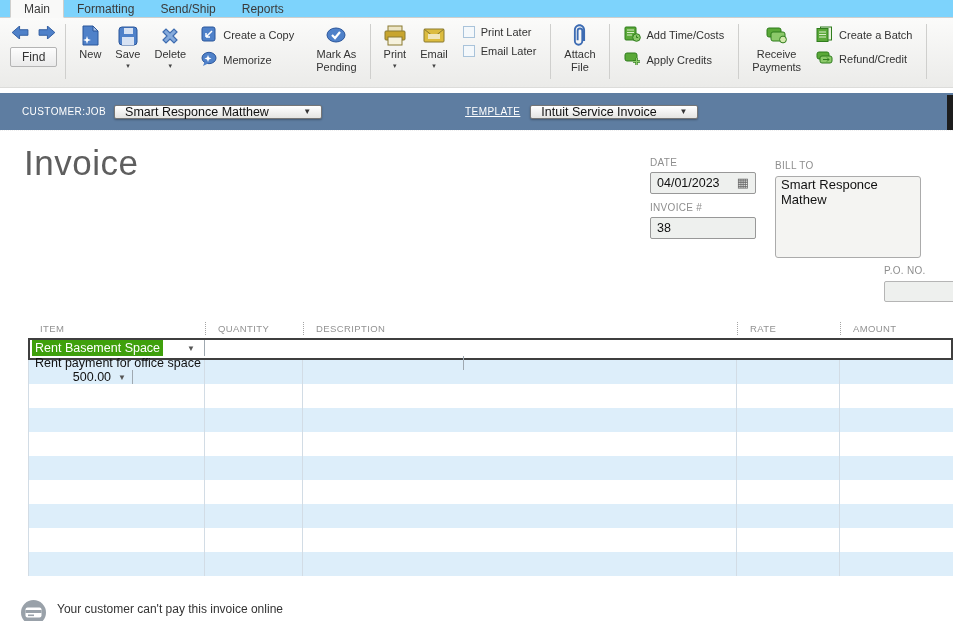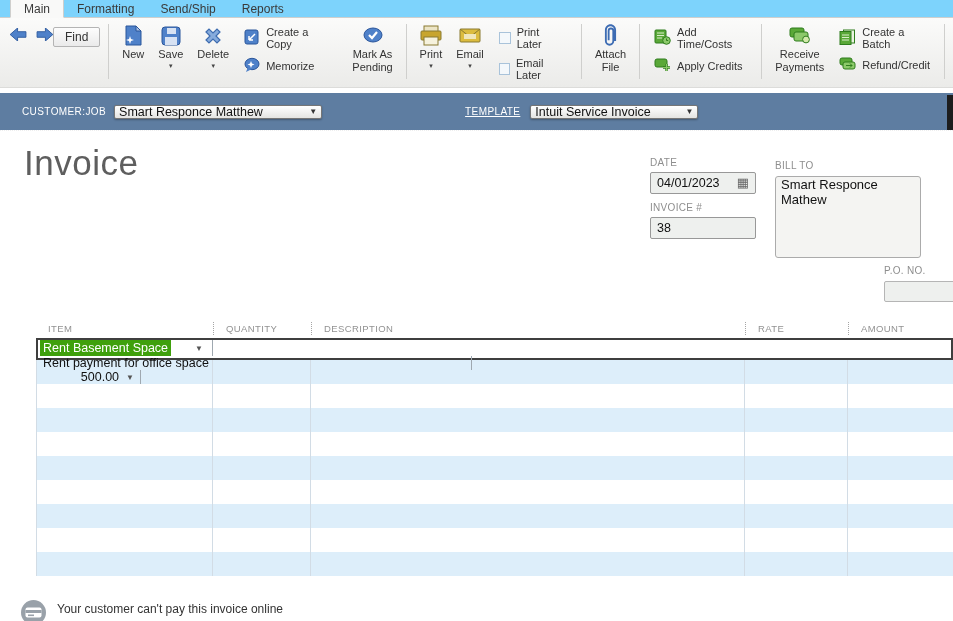--- a/index.html
+++ b/index.html
@@ -15,36 +15,36 @@
     margin-bottom:-1px; }
 
   
   .toolbar { height:70px; background:linear-gradient(#fbfbfa,#ebebe9);
     border-bottom:1px solid #dcdcda; display:flex; align-items:flex-start; padding:5px 2px 0 8px; }
   .tsep { width:1px; align-self:stretch; background:#cfcfcd; margin:1px 6px 8px; }
   .tool { display:flex; flex-direction:column; align-items:center; margin:0 7px;
     font-size:11px; color:#333; text-align:center; line-height:13px; }
   .tool .ticon { height:25px; display:flex; align-items:center; justify-content:center; }
   .tcaret { font-size:7px; color:#444; line-height:7px; margin-top:1px; }
-  .find-group { display:flex; flex-direction:row; align-items:center; margin:0 2px; }
+  .find-group { display:flex; flex-direction:column; align-items:center; margin:0 2px; }
   .nav-arrows { display:flex; gap:9px; margin-top:2px; }
   .find-btn { margin-top:4px; padding:2px 11px; font-size:12px; color:#333;
     background:linear-gradient(#fdfdfd,#eaeaea); border:1px solid #b4b4b4; border-radius:2px; }
   .tstack { display:flex; flex-direction:column; gap:7px; margin:3px 8px 0; }
   .srow { display:flex; align-items:center; gap:6px; font-size:11px; color:#333; }
   .cb { width:12px; height:12px; border:1px solid #a9c3da; background:#f4f8fb; }
 
   
   .gap { height:5px; background:#fff; }
   .custbar { height:37px; background:var(--bar_blue,#5e7da1); display:flex;
     align-items:center; padding-left:22px; position:relative; }
   .bar-label { color:#fff; font-size:10px; letter-spacing:.4px; }
   .dd { height:14px; background:linear-gradient(#ffffff,#e4e4e2); border:1px solid #767676;
     border-radius:2px; display:flex; align-items:center; font-size:12.5px; color:#111;
-    padding:0 4px; box-shadow:0 1px 2px rgba(0,0,0,.3); }
+    padding:0 10px; box-shadow:0 1px 2px rgba(0,0,0,.3); }
   .dd .ddcaret { margin-left:auto; font-size:8px; color:#333; }
   .dd.customer { width:208px; margin-left:8px; }
   .dd.template { width:168px; margin-left:10px; }
   .tmpl-label { margin-left:143px;text-decoration:underline; }
   .dark-strip { position:absolute; right:0; top:2px; width:6px; height:35px; background:#1d1d1d; }
 
   
   .invoice { position:relative; height:491px; background:#fff; border-top:1px dotted #eee; }
   .invoice-title { position:absolute; left:24px; top:12px; font-size:35px; color:#5e5e5e;
     font-weight:normal; letter-spacing:.5px; }
@@ -55,21 +55,21 @@
   .date-group { position:absolute; left:650px; top:26px; width:106px; }
   .inv-group  { position:absolute; left:650px; top:71px; width:106px; }
   .billto-group { position:absolute; left:775px; top:29px; width:146px; }
   .billto-box { margin-top:5px; height:82px; background:#f4f4f2; border:1px solid #ababab;
     border-radius:3px; font-size:13px; color:#111; padding:0 5px; }
   .po-group { position:absolute; left:884px; top:134px; width:80px; }
   .po-field { margin-top:5px; width:78px; height:21px; background:#eef0ee;
     border:1px solid #b5b5b5; border-radius:2px; }
 
   
-  .table-wrap { position:absolute; left:36px; top:188px; right:0; }
+  .table-wrap { position:absolute; left:28px; top:188px; right:0; }
   .thead { display:flex; height:19px; align-items:center; }
   .th { font-size:9.5px; color:#929292; letter-spacing:.4px; padding-left:12px;
     height:13px; display:flex; align-items:center; }
   .th.sep { border-left:1px dotted #a5a5a5;text-align:center; }
   .w-item{width:177px} .w-qty{width:98px} .w-desc{width:434px} .w-rate{width:103px} .w-amt{flex:1}
   .trow-active { display:flex; height:22px; background:#fff; border:2px solid #3f3f3f;
     align-items:stretch;flex-direction:column; }
   .td { border-right:1px solid #9fa8b0; display:flex; align-items:center;
     font-size:12.5px; color:#111; }
   .td:last-child { border-right:none; }

